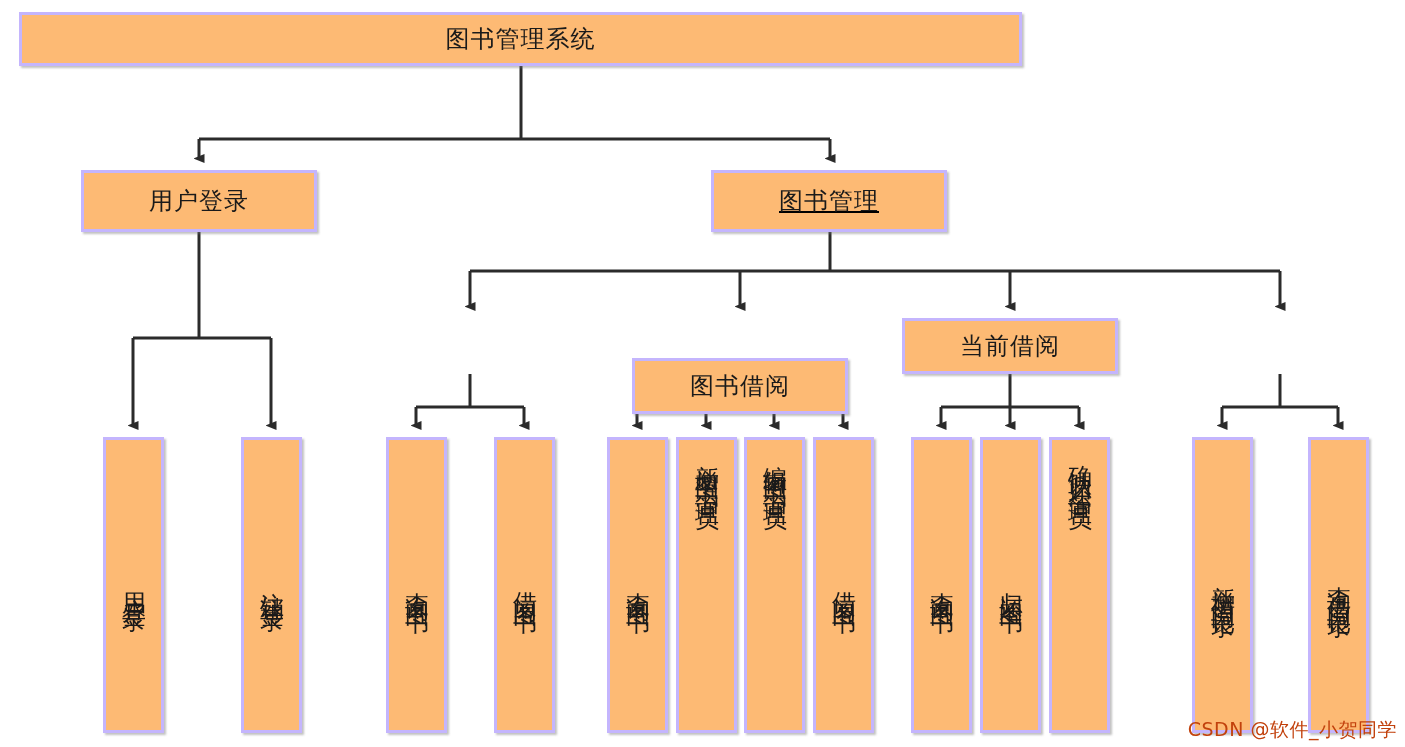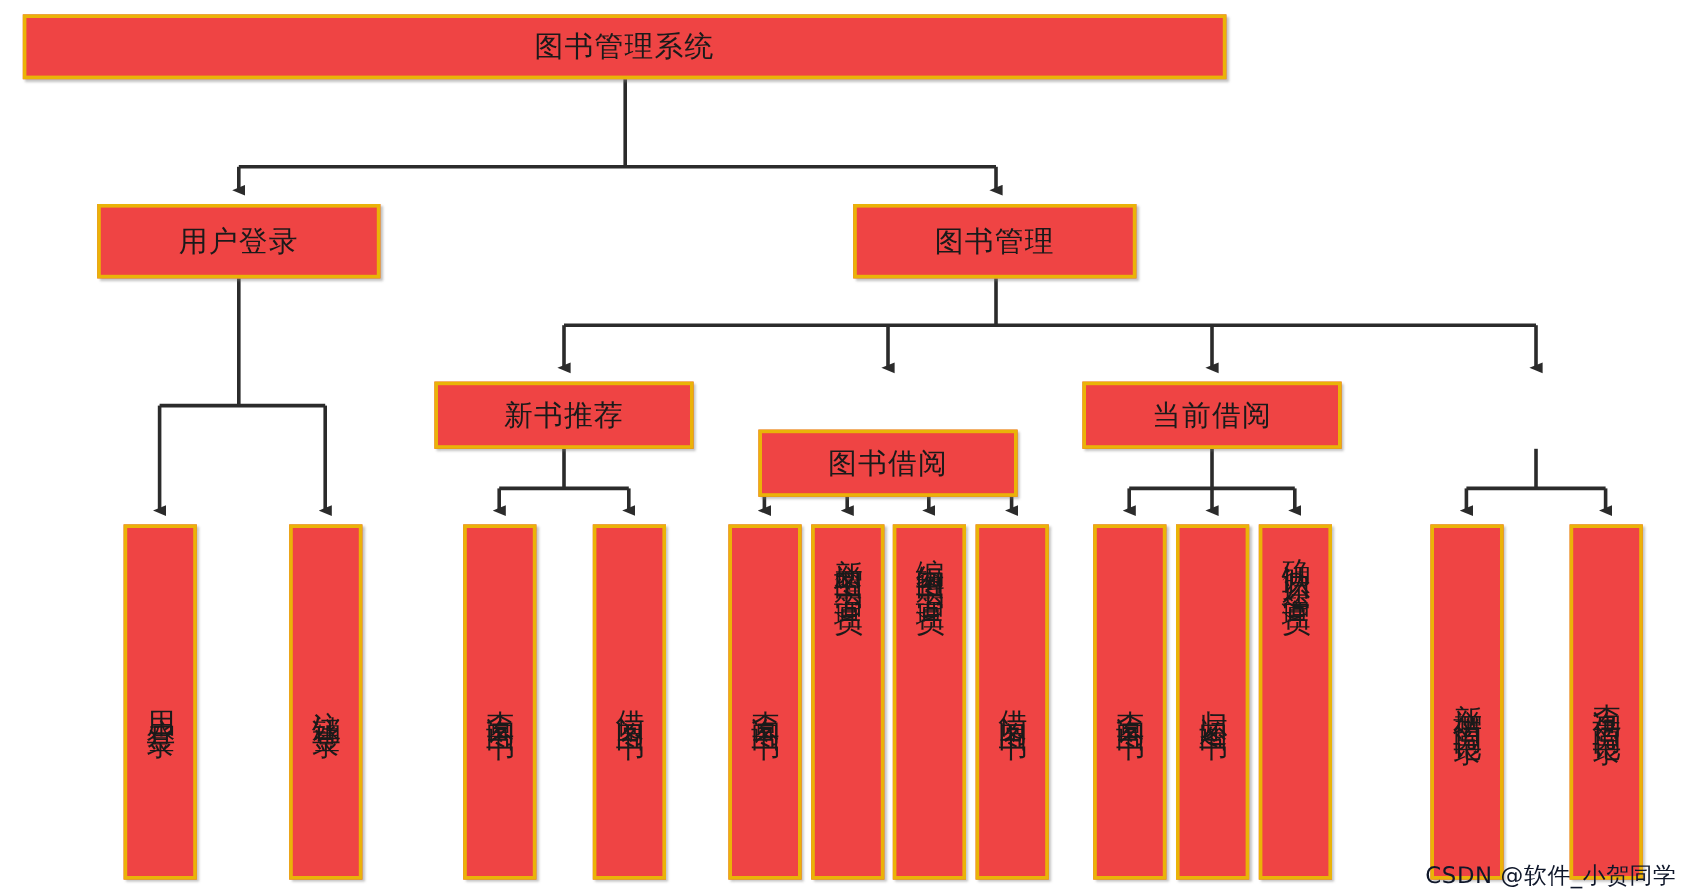--- a/index.html
+++ b/index.html
@@ -17,22 +17,22 @@
   #diagram-root {
     position: absolute;
     left: 0;
     top: 0;
     width: 1405px;
     height: 747px;
   }
   .node-box {
     position: absolute;
     box-sizing: border-box;
-    background: #ef4444;
-    border: 3px solid #eab308;
+    background: #fdba74;
+    border: 3px solid #c4b5fd;
     box-shadow: 2px 2px 2px rgba(120,120,120,0.45);
     display: flex;
     align-items: center;
     justify-content: center;
   }
   .node-label-h {
     font-size: 24px;
     color: #1a1a1a;
     line-height: 1.1;
     letter-spacing: 1px;
@@ -64,21 +64,21 @@
     top: 0;
     width: 1405px;
     height: 747px;
     pointer-events: none;
   }
   .watermark {
     position: absolute;
     right: 8px;
     bottom: 4px;
     font-size: 19px;
-    color: #0f172a;
+    color: #c2410c;
     white-space: nowrap;
     letter-spacing: 0.5px;
   }
 </style>
 </head>
 <body>
 
 <div id="diagram-root">
 
   <svg id="connectors" viewBox="0 0 1405 747" width="1405" height="747">
@@ -132,27 +132,24 @@
   </svg>
 
   <div class="node-box" style="left:19px; top:12px; width:1003px; height:54px;">
     <span class="node-label-h">图书管理系统</span>
   </div>
 
   <div class="node-box" style="left:81px; top:170px; width:236px; height:62px;">
     <span class="node-label-h">用户登录</span>
   </div>
 
-  <div class="node-box" style="left:711px; top:170px; width:236px; height:62px;">
+  <div class="node-box" style="left:711px; top:170px; width:236px; height:62px;text-decoration:underline;">
     <span class="node-label-h">图书管理</span>
   </div>
 
-  <div class="node-box" style="left:362px; top:318px; width:216px; height:56px;">
-    <span class="node-label-h">新书推荐</span>
-  </div>
 
   <div class="node-box" style="left:632px; top:318px; width:216px; height:56px;margin-top:40px;">
     <span class="node-label-h">图书借阅</span>
   </div>
 
   <div class="node-box" style="left:902px; top:318px; width:216px; height:56px;">
     <span class="node-label-h">当前借阅</span>
   </div>
 
 

